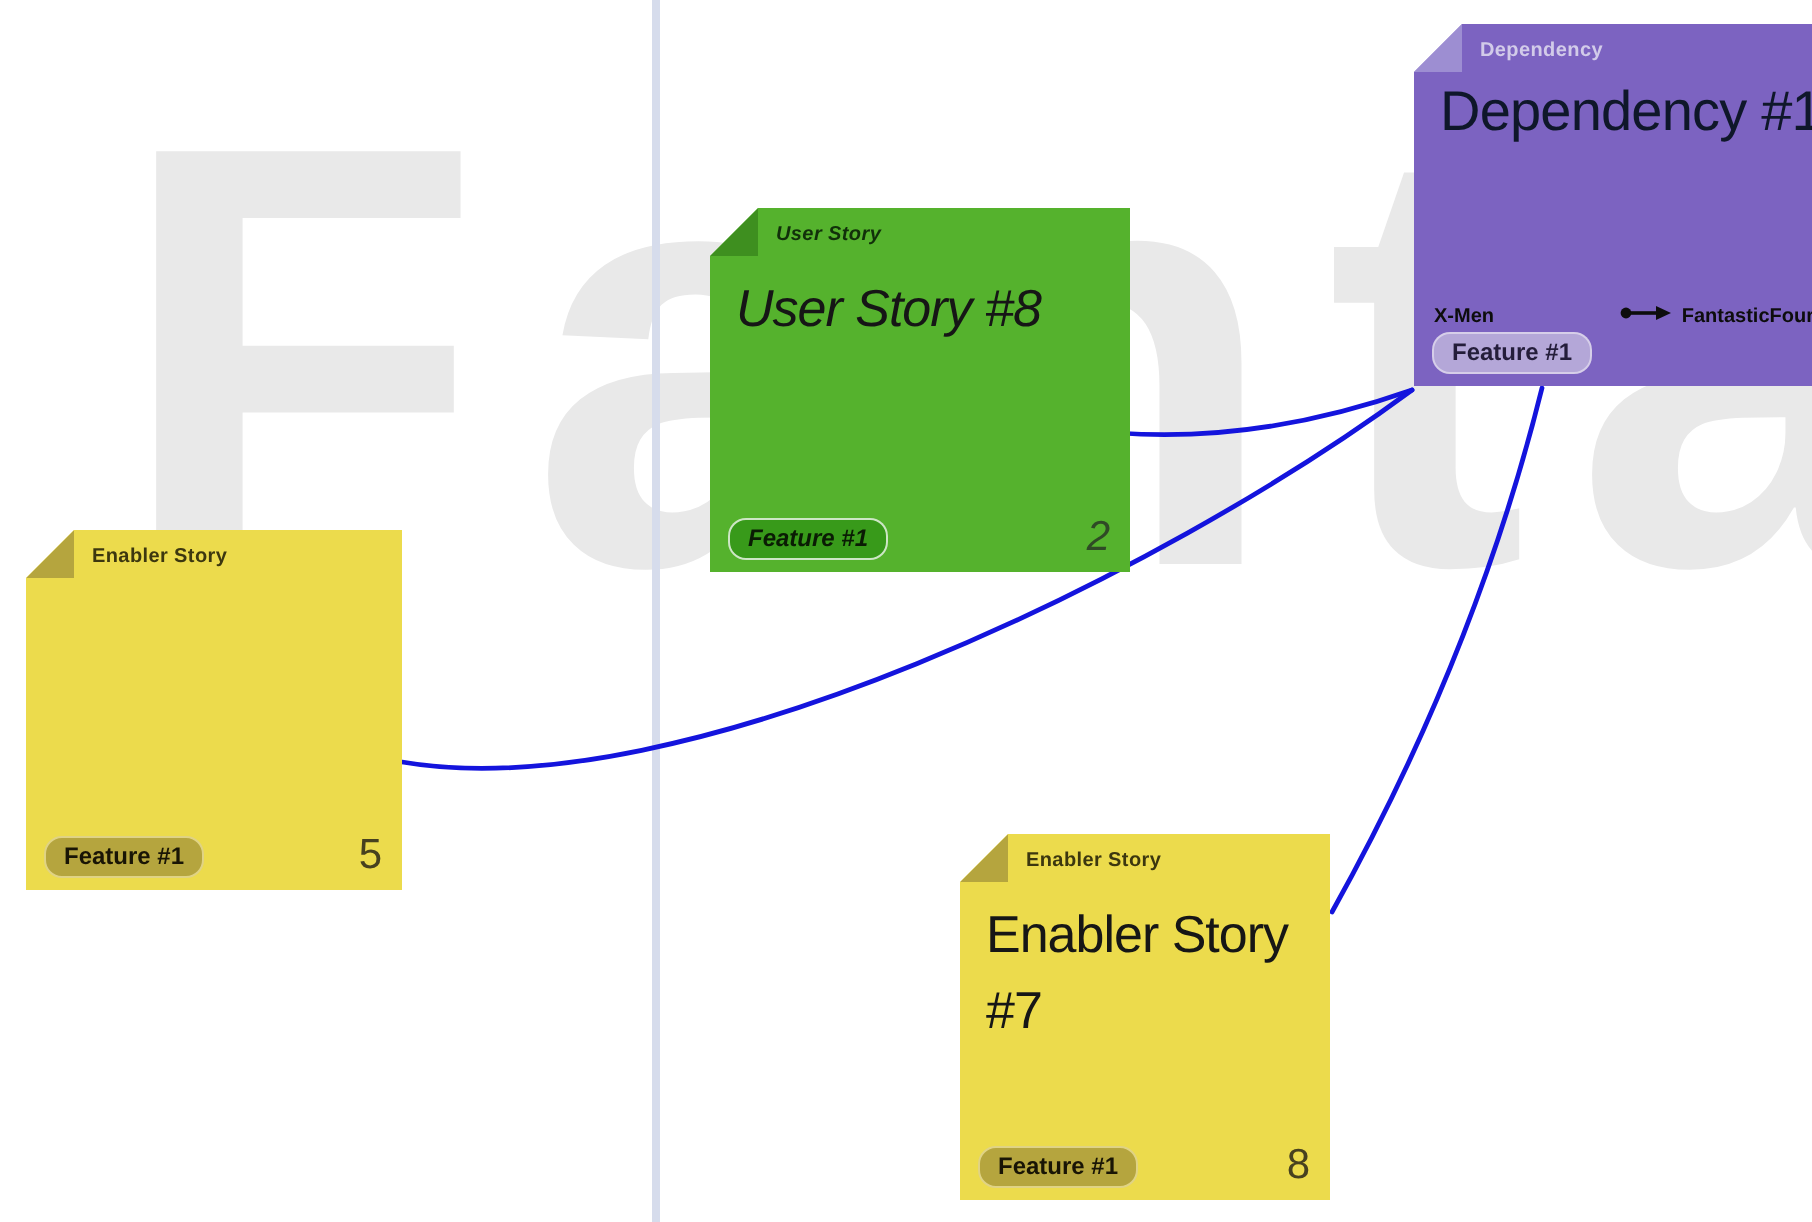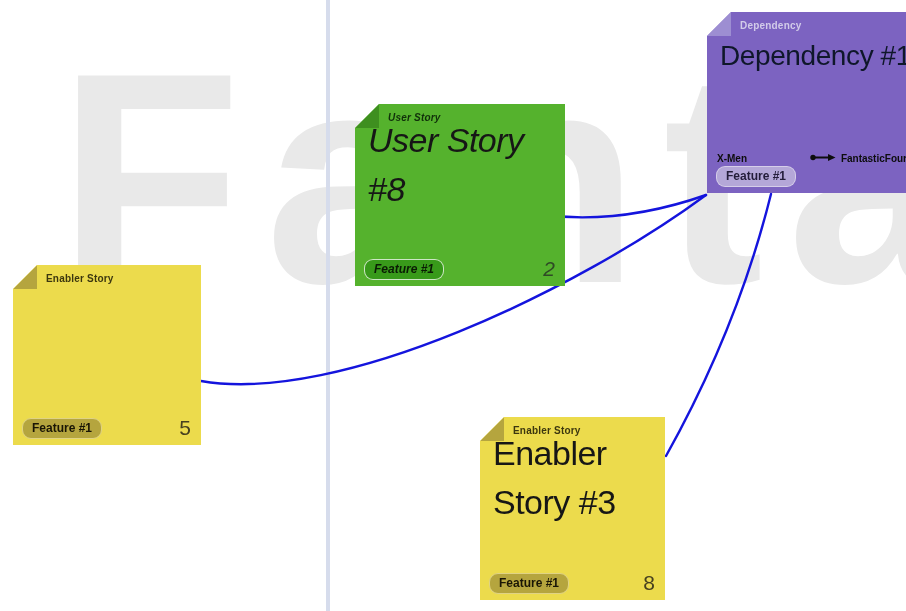--- a/index.html
+++ b/index.html
@@ -48,22 +48,22 @@
     position:absolute;top:0;left:0;
     width:24px;height:24px;
     clip-path:polygon(100% 0, 0 100%, 100% 100%);
   }
   .card .type-label{
     position:absolute;top:8px;left:33px;
     font-size:10px;font-weight:bold;
     letter-spacing:0.2px;
   }
   .card .card-title{
-    position:absolute;top:12px;left:13px;right:8px;
-    font-size:34px;line-height:1.45;
+    position:absolute;top:32px;left:13px;right:8px;
+    font-size:26px;line-height:1.45;
     letter-spacing:-0.5px;
     color:#161616;
   }
   .card .points{
     position:absolute;right:10px;bottom:5px;
     font-size:21px;color:#3c3c28;
   }
   .badge{
     position:absolute;left:9px;bottom:6px;
     font-size:12px;font-weight:bold;
@@ -146,18 +146,18 @@
   <div class="card yellow" style="left:13px;top:265px;width:188px;height:180px;">
     <div class="fold"></div>
     <div class="type-label">Enabler Story</div>
     <div class="badge">Feature #1</div>
     <div class="points">5</div>
   </div>
 
   <div class="card yellow" style="left:480px;top:417px;width:185px;height:183px;">
     <div class="fold"></div>
     <div class="type-label">Enabler Story</div>
-    <div class="card-title">Enabler Story #3</div>
+    <div class="card-title">Enabler Story #7</div>
     <div class="badge">Feature #1</div>
     <div class="points">8</div>
   </div>
 
 </div>
 
 </body></html>

